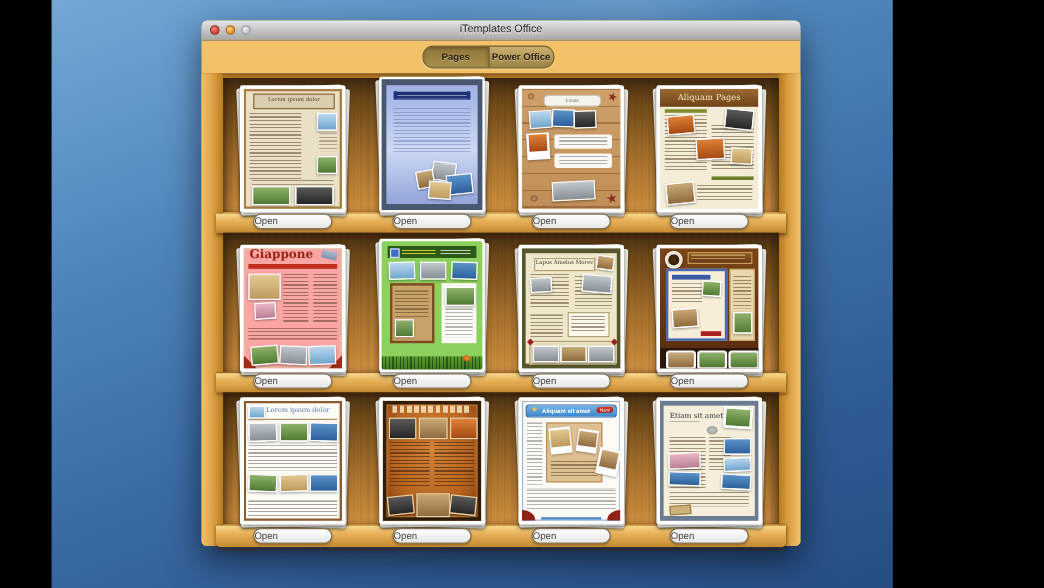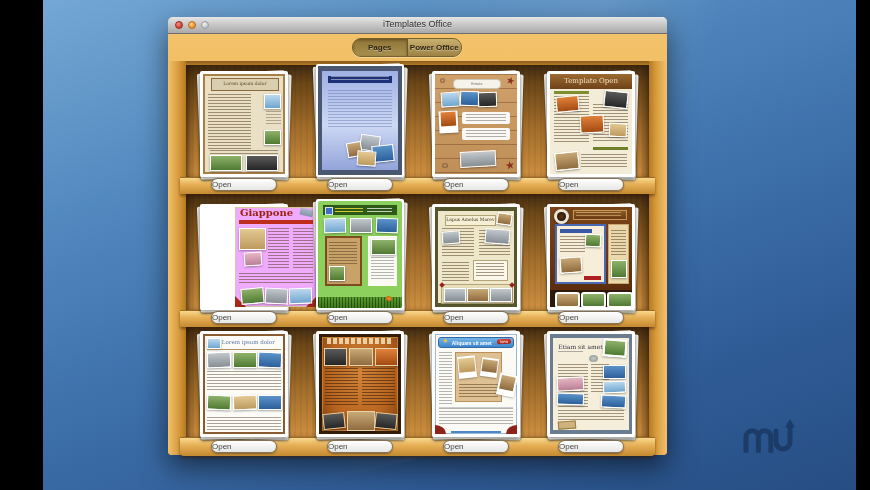--- a/index.html
+++ b/index.html
@@ -1,20 +1,20 @@
 <!DOCTYPE html>
 <html><head>
 <meta charset="utf-8">
 <style>
   html,body{margin:0;padding:0;background:#000;}
   #screen{position:relative;width:870px;height:490px;background:#000;overflow:hidden;
     font-family:"Liberation Sans",sans-serif;}
   
-  #desktop{position:absolute;left:43px;top:0;width:785px;height:490px;overflow:hidden;
-    background:linear-gradient(160deg,#74a7d4 0%,#5289bf 28%,#3d6fa9 55%,#2f5b95 78%,#264e84 100%);padding-left:28px;}
+  #desktop{position:absolute;left:43px;top:0;width:701px;height:490px;overflow:hidden;
+    background:linear-gradient(160deg,#74a7d4 0%,#5289bf 28%,#3d6fa9 55%,#2f5b95 78%,#264e84 100%);}
   .swoosh{position:absolute;pointer-events:none;}
   .sw1{top:-15%;right:-12%;width:95%;height:85%;transform:rotate(-9deg);
     background:linear-gradient(115deg,transparent 30%,rgba(255,255,255,.10) 50%,transparent 63%);}
   .sw2{top:26%;left:-5%;width:110%;height:65%;transform:rotate(-14deg);
     background:linear-gradient(100deg,transparent 35%,rgba(255,255,255,.07) 52%,transparent 66%);}
   #mu-logo{position:absolute;left:699px;top:417px;}
   
   #win{position:absolute;left:125px;top:17px;width:499px;height:438px;border-radius:5px 5px 4px 4px;
     background:linear-gradient(#f4c46c,#d89a35);box-shadow:0 12px 28px rgba(0,0,0,.55);}
   #titlebar{position:absolute;left:0;top:0;width:100%;height:16px;border-radius:5px 5px 0 0;
@@ -176,41 +176,41 @@
       </div>
           </div>
     </div>
 
     <div class="tpl" style="left:379px;top:54px;">
       <div class="paper p1"></div>
           <div class="paper p2"></div>
           <div class="paper p3"></div>
       <div class="topsheet">
             <div class="art" style="background:#f3ecd6;">
-        <div class="band serif" style="top:0;left:0;right:0;height:15%;background:linear-gradient(#9c6a32,#6f4218);color:#f2e3c2;font-size:7px;text-align:center;line-height:14px;">Template Open</div>
+        <div class="band serif" style="top:0;left:0;right:0;height:15%;background:linear-gradient(#9c6a32,#6f4218);color:#f2e3c2;font-size:7px;text-align:center;line-height:14px;">Aliquam Pages</div>
         <div class="band" style="top:17%;left:5%;width:42%;height:3%;background:#7f8f2f;"></div>
         <div class="tx" style="top:22%;left:5%;width:42%;height:46%;"></div>
         <div class="tx" style="top:30%;right:5%;width:42%;height:38%;"></div>
         <div class="ph c-org" style="top:22%;left:7%;width:25%;height:14%;transform:rotate(-5deg);"></div>
         <div class="ph c-dk" style="top:17%;right:5%;width:27%;height:15%;transform:rotate(6deg);"></div>
         <div class="ph c-org" style="top:41%;left:36%;width:27%;height:16%;transform:rotate(-3deg);"></div>
         <div class="ph c-sand" style="top:49%;right:6%;width:20%;height:12%;transform:rotate(3deg);"></div>
         <div class="band" style="bottom:24%;right:5%;width:42%;height:3%;background:#6f7f2a;"></div>
         <div class="ph c-sep" style="bottom:4%;left:6%;width:27%;height:16%;transform:rotate(-6deg);"></div>
         <div class="tx" style="bottom:5%;left:38%;width:56%;height:15%;"></div>
       </div>
           </div>
     </div>
 
     <div class="tpl" style="left:32px;top:187px;">
       <div class="paper p1"></div>
           <div class="paper p2"></div>
           <div class="paper p3"></div>
       <div class="topsheet">
-            <div class="art" style="background:#f0abfc;box-shadow:inset 0 0 0 1px #d8c8a0;margin-left:32px;">
+            <div class="art" style="background:#fca5a5;box-shadow:inset 0 0 0 1px #d8c8a0;">
         <div class="band serif" style="top:0;left:6%;font-size:10px;font-weight:bold;color:#9c2210;">Giappone</div>
         <div class="band" style="top:2%;right:5%;width:16%;height:7%;background:linear-gradient(#aab8cc,#8694ac);transform:rotate(12deg);"></div>
         <div class="band" style="top:13%;left:5%;width:90%;height:4%;background:#bf2d1c;"></div>
         <div class="ph c-sand" style="top:21%;left:5%;width:30%;height:20%;"></div>
         <div class="tx" style="top:21%;left:40%;width:26%;height:42%;"></div>
         <div class="tx" style="top:21%;right:5%;width:24%;height:42%;"></div>
         <div class="ph c-pnk" style="top:45%;left:11%;width:19%;height:12%;transform:rotate(-4deg);"></div>
         <div class="tx" style="top:66%;left:5%;width:90%;height:10%;"></div>
         <div class="tri" style="bottom:0;left:0;border-bottom:11px solid #a62a18;border-right:11px solid transparent;"></div>
         <div class="tri" style="bottom:0;right:0;border-bottom:11px solid #a62a18;border-left:11px solid transparent;"></div>

